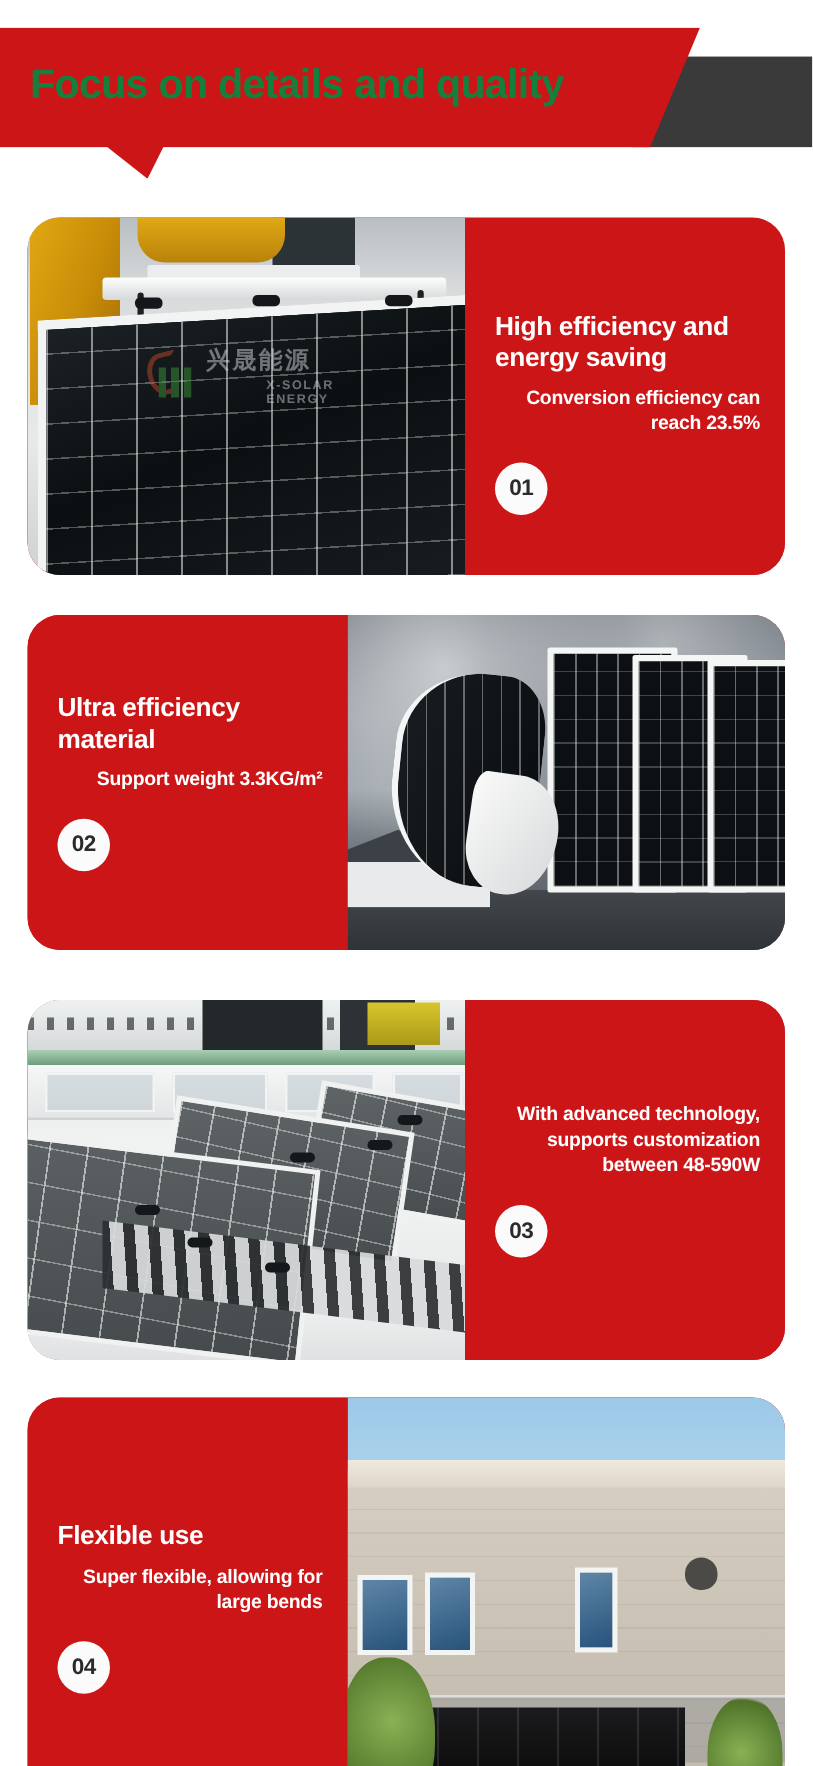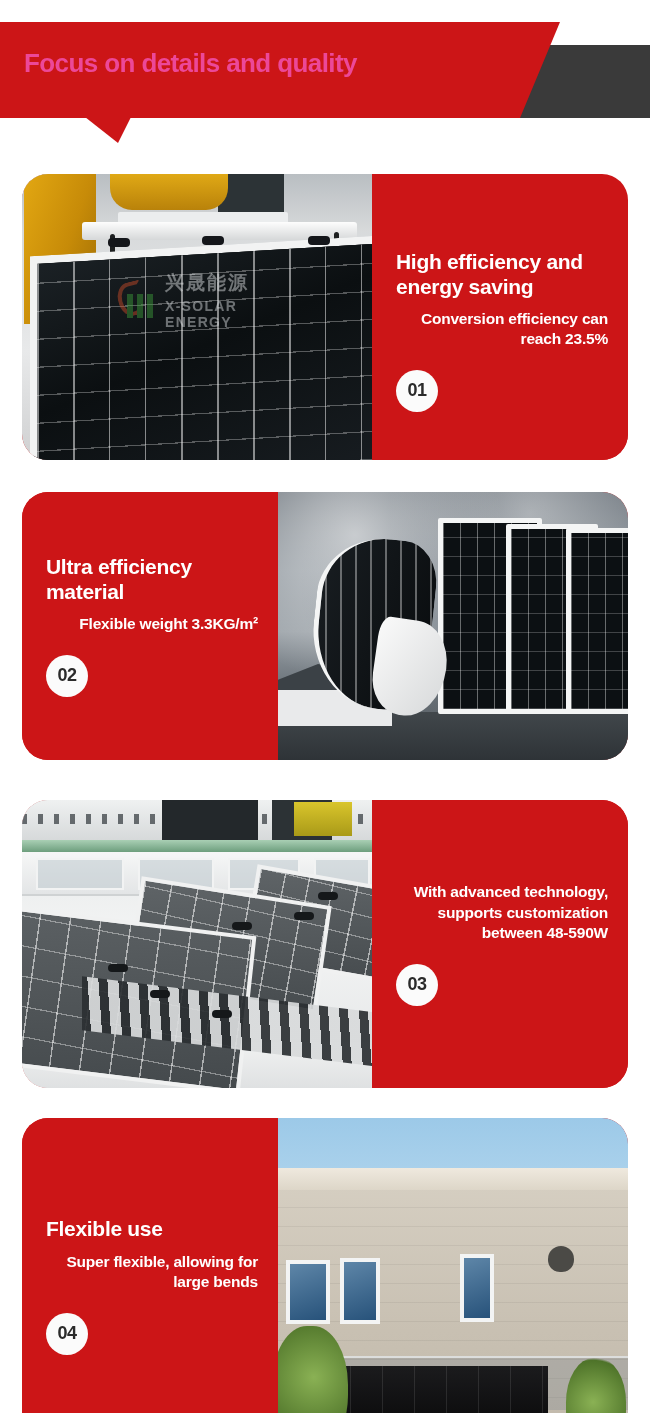--- a/index.html
+++ b/index.html
@@ -36,23 +36,23 @@
   .header-tail {
     position: absolute;
     left: 85px; top: 117px;
     width: 46px; height: 26px;
     background: #cc1517;
     clip-path: polygon(0 0, 46px 0, 33px 100%);
   }
   .header-title {
     position: absolute;
     left: 24px; top: 48px;
-    font-size: 26px;
+    font-size: 33px;
     font-weight: bold;
-    color: #ec4899;
+    color: #15803d;
     letter-spacing: -0.6px;
     white-space: nowrap;
     z-index: 5;
   }
 
   
   .card {
     position: absolute;
     left: 22px;
     width: 606px;
@@ -200,21 +200,21 @@
       linear-gradient(90deg,#3fa13c 0 6px, transparent 6px 10px,
                             #3fa13c 10px 16px, transparent 16px 20px,
                             #3fa13c 20px 26px);
   }
   .wm-txt { display: flex; flex-direction: column; gap: 2px; }
   .wm-cn {
     font-size: 19px; font-weight: bold; color: #e9ecee; letter-spacing: 2px;
     font-family: "DejaVu Sans", sans-serif;
   }
   .wm-en {
-    font-size: 14px; font-weight: bold; color: #dfe3e6; letter-spacing: 1.3px;
+    font-size: 10px; font-weight: bold; color: #dfe3e6; letter-spacing: 1.3px; margin-left: 48px;
   }
 
   
   .s2-sky {
     position: absolute; inset: 0;
     background:
       radial-gradient(circle at 22% 16%, rgba(255,255,255,.60), transparent 42%),
       radial-gradient(circle at 72% 8%,  rgba(255,255,255,.42), transparent 40%),
       radial-gradient(circle at 45% 34%, rgba(90,100,110,.55), transparent 52%),
       linear-gradient(180deg,#6b737b 0%,#8d959c 30%,#9aa1a7 52%,#6d757c 72%,#4a5054 100%);
@@ -447,21 +447,21 @@
       <div class="s2-tree"></div>
       <div class="s2-pan" style="left:160px; width:104px; height:196px;"></div>
       <div class="s2-pan" style="left:228px; width:92px;  height:190px;"></div>
       <div class="s2-pan" style="left:288px; width:82px;  height:186px;"></div>
       <div class="s2-flex"></div>
       <div class="s2-flexlip"></div>
     </div>
   </div>
   <div class="panel-text">
     <div class="card-title">Ultra efficiency material</div>
-    <div class="card-desc">Flexible weight 3.3KG/m²</div>
+    <div class="card-desc">Support weight 3.3KG/m²</div>
     <div class="badge">02</div>
   </div>
 </div>
 
 <div class="card card-3">
   <div class="panel-photo">
     <div class="scene">
       <div class="s3-bg"></div>
       <div class="s3-ceil"></div>
       <div class="s3-rail"></div>

